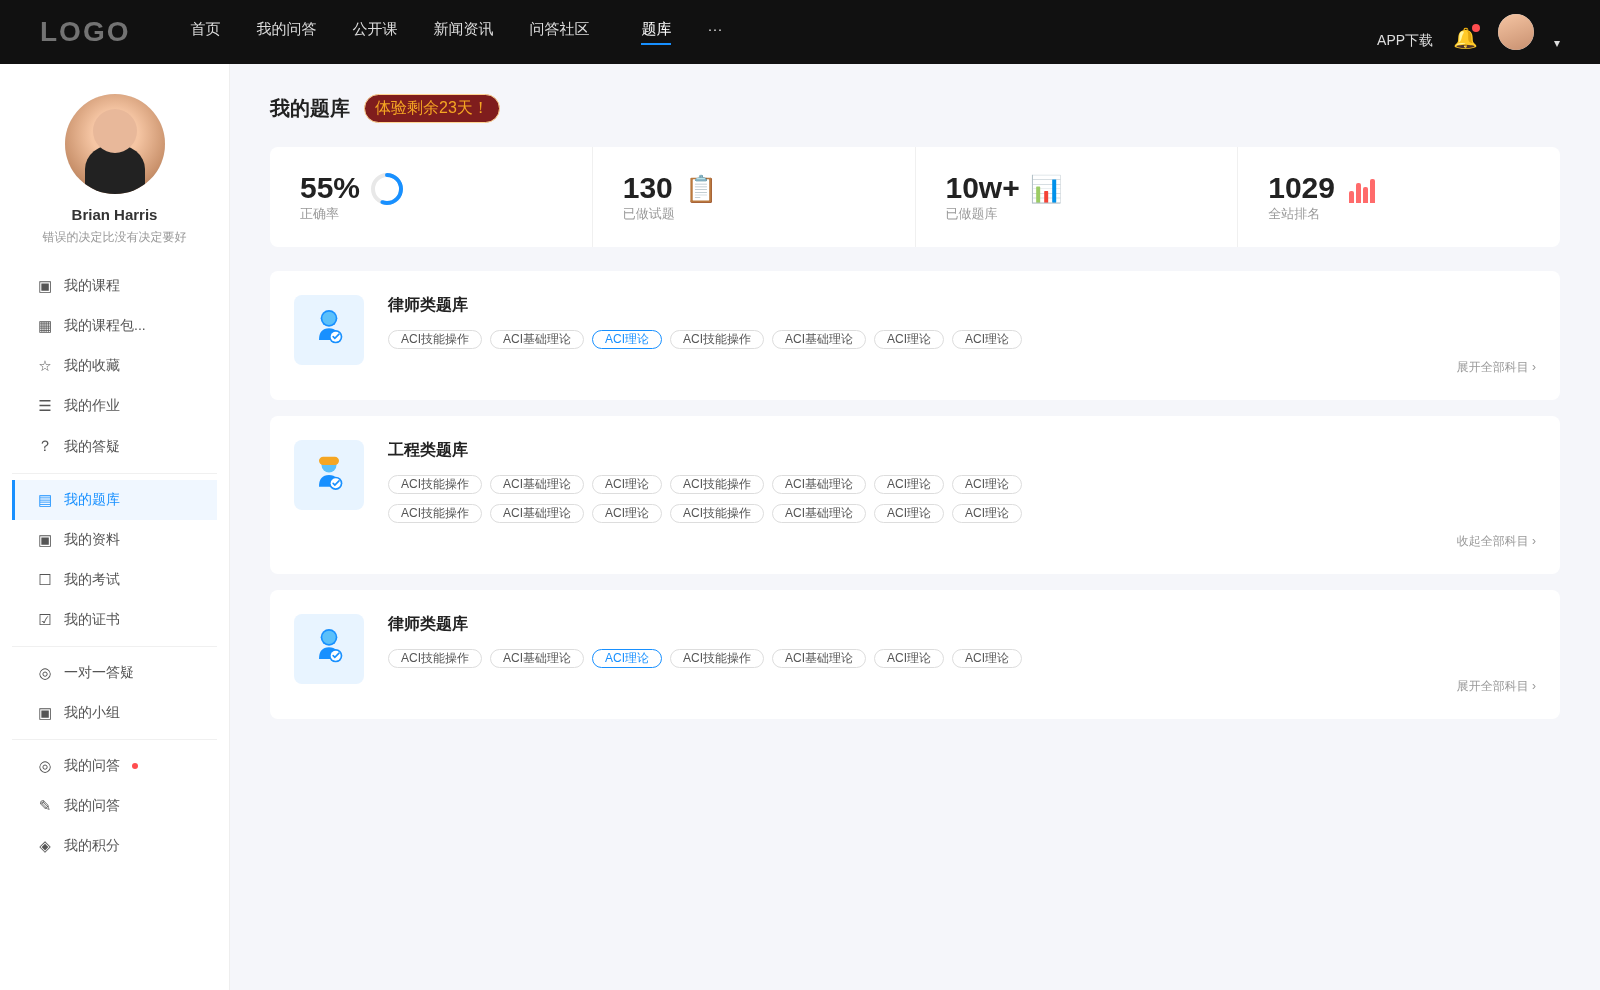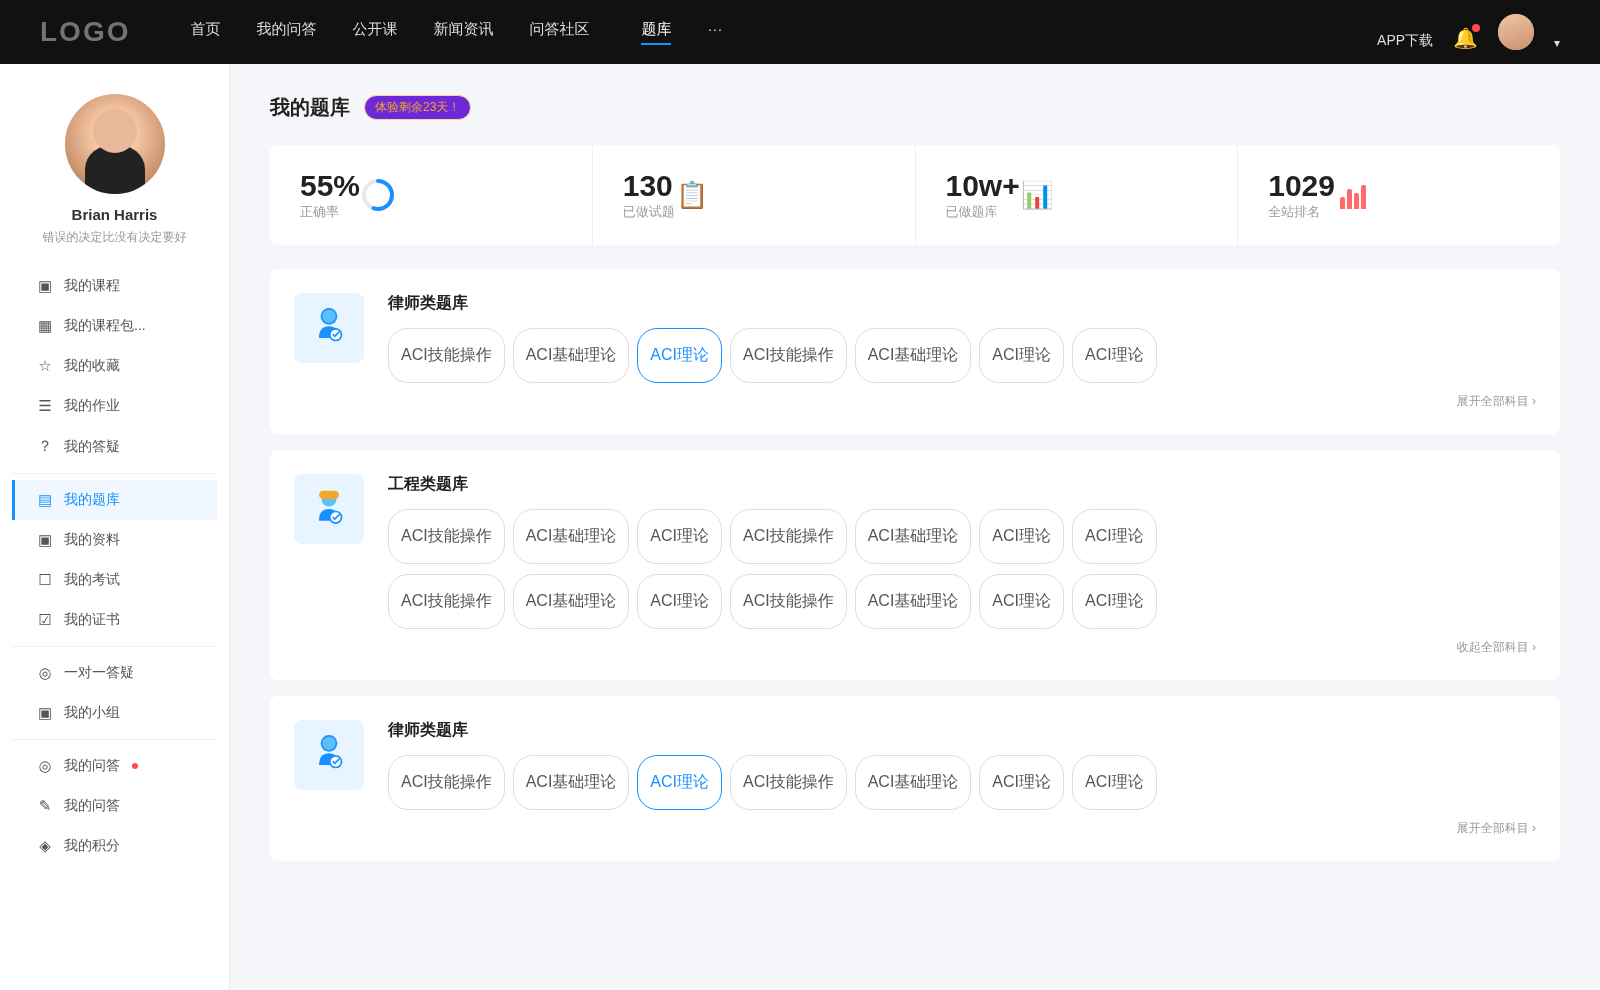--- a/index.html
+++ b/index.html
@@ -93,41 +93,41 @@
     .content {
       flex: 1;
       padding: 30px 40px;
       background: #f5f6fa;
     }
     .page-header {
       display: flex; align-items: center; gap: 14px; margin-bottom: 24px;
     }
     .page-title { font-size: 20px; font-weight: 600; color: #222; }
     .trial-badge {
-      background: #6d28d9;
+      background: #7f1d1d;
       color: #f5a623;
-      font-size: 12px;
+      font-size: 16px;
       padding: 3px 10px;
       border-radius: 20px;
       border: 1px solid #ffd591;
     }
 
     
     .stats-row {
       display: flex;
       background: #fff;
       border-radius: 8px;
       margin-bottom: 24px;
       overflow: hidden;
     }
     .stat-item {
       flex: 1;
       padding: 24px 30px;
       border-right: 1px solid #f0f0f0;
-      display: flex; align-items: center; gap: 0;
+      display: flex; align-items: flex-start; gap: 9px;
     }
     .stat-item:last-child { border-right: none; }
     .stat-text {}
     .stat-value { font-size: 30px; font-weight: 700; color: #222; }
     .stat-label { font-size: 13px; color: #999; }
     .stat-icon { width: 36px; height: 36px; display: flex; align-items: center; justify-content: center; }
 
     
     .tabs-row { display: flex; gap: 30px; margin-bottom: 20px; border-bottom: 1px solid #eee; }
     .tab-item {
@@ -150,22 +150,22 @@
       width: 70px; height: 70px;
       flex-shrink: 0;
       display: flex; align-items: center; justify-content: center;
       border-radius: 8px;
       background: #e8f4ff;
     }
     .qbank-body { flex: 1; }
     .qbank-title { font-size: 16px; font-weight: 600; color: #222; margin-bottom: 14px; }
     .tags-row { display: flex; flex-wrap: wrap; gap: 8px; margin-bottom: 10px; }
     .tag {
-      font-size: 16px;
-      padding: 16px 12px;
+      font-size: 12px;
+      padding: 0 12px;
       border-radius: 20px;
       border: 1px solid #ddd;
       color: #555;
       cursor: pointer;
       background: #fff;
     }
     .tag.active {
       border-color: #1890ff;
       color: #1890ff;
       background: #fff;

